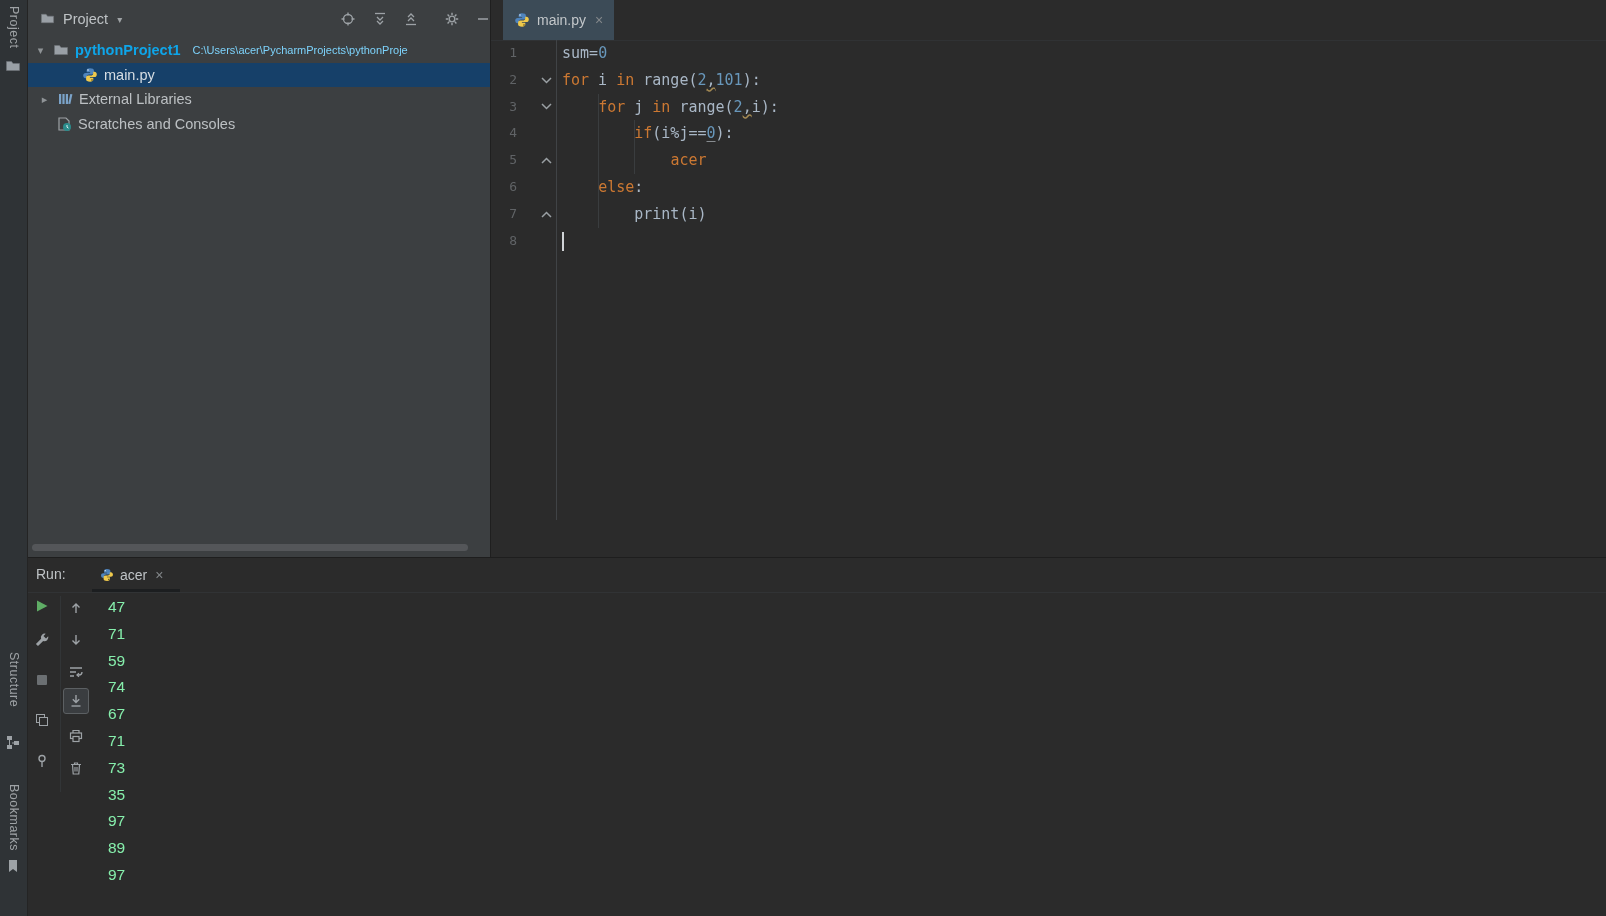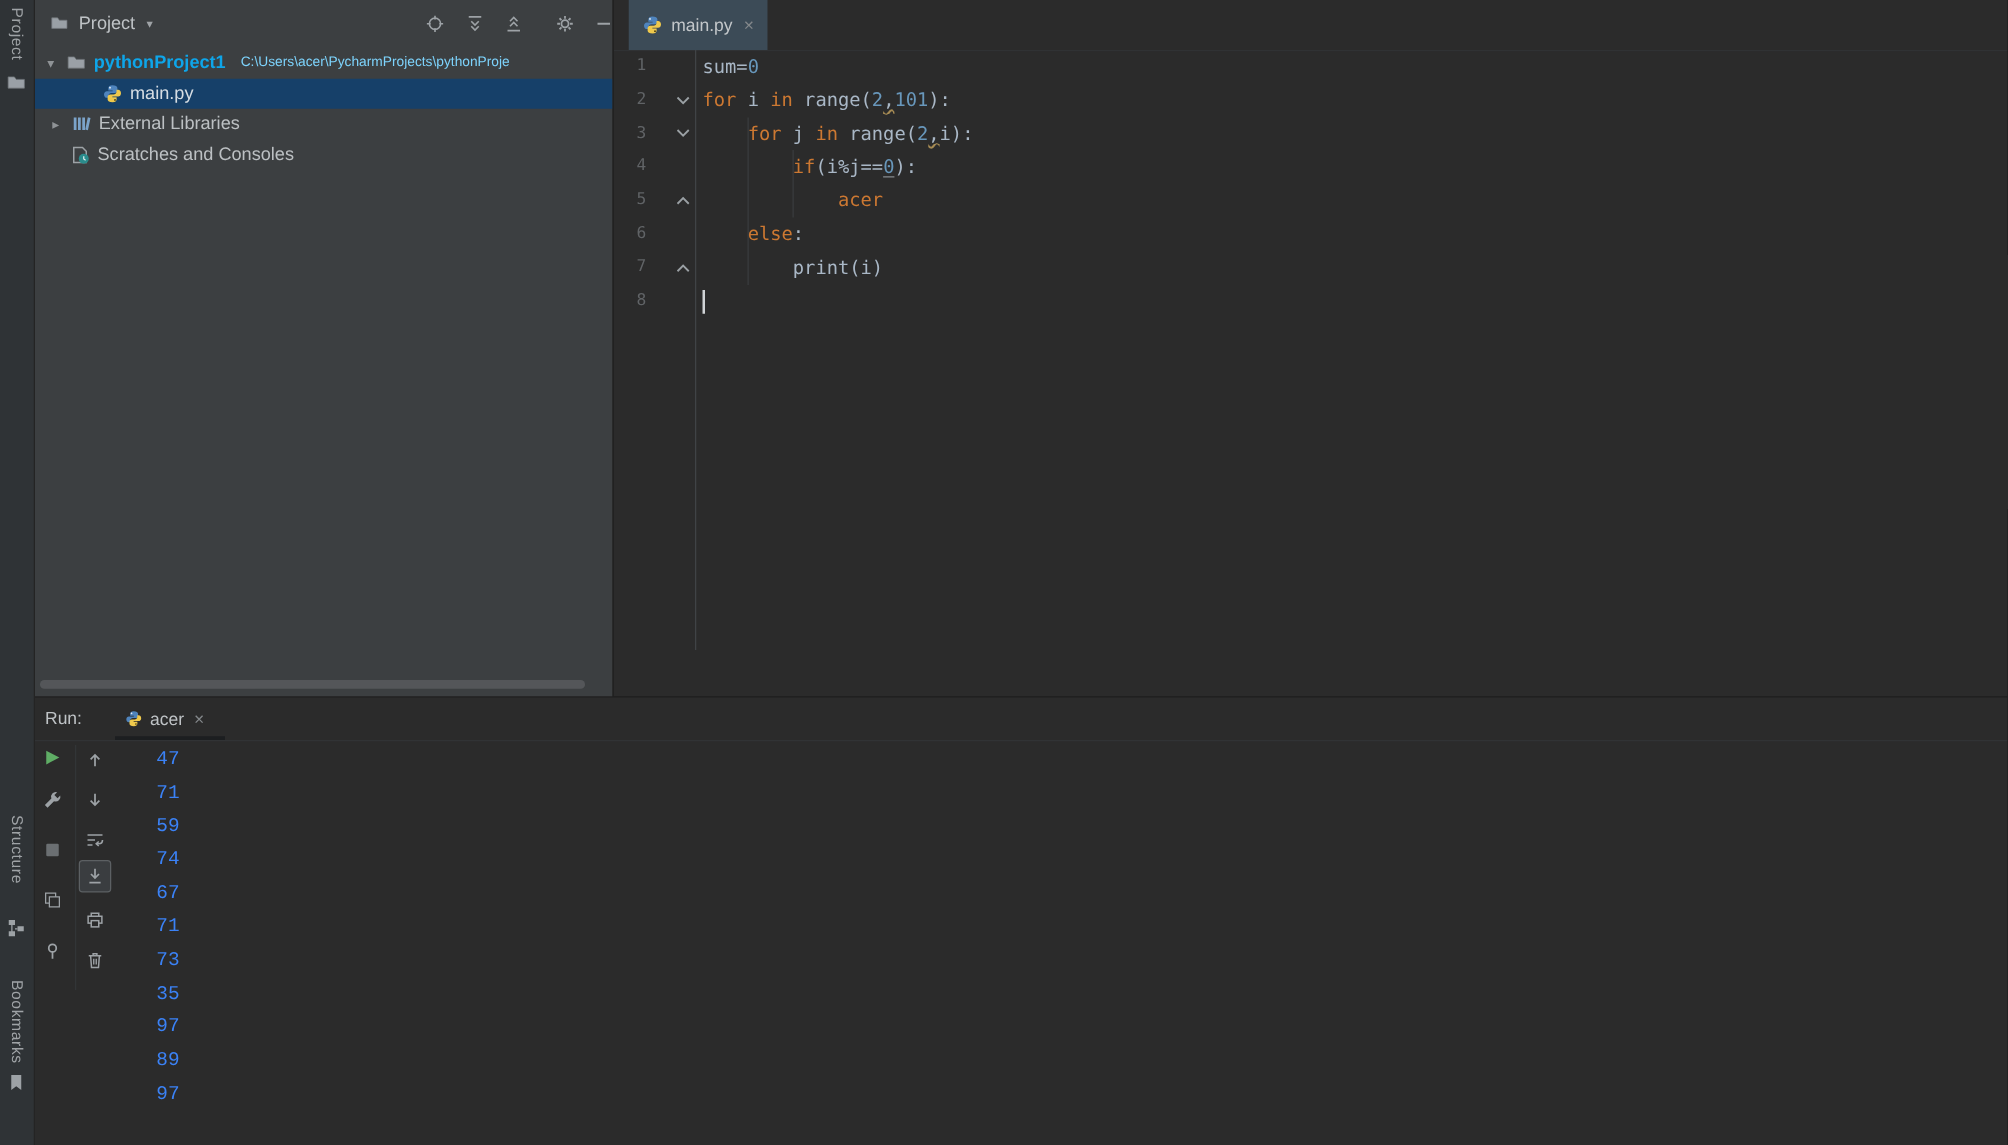--- a/index.html
+++ b/index.html
@@ -59,22 +59,22 @@
        border-top:1px solid #1e1e1e}
   .run-header{position:relative;height:34px;border-bottom:1px solid #313335}
   .run-label{position:absolute;left:8px;top:8px;font-size:14px;color:#bfc3c6}
   .rtab{position:absolute;left:66px;top:0;height:34px;display:flex;align-items:center;gap:6px;
         padding:0 6px;font-size:14px;cursor:pointer}
   .rtab-underline{position:absolute;left:64px;top:31px;width:88px;height:3px;background:#1c1e20}
   .icon-btn{position:absolute;width:24px;height:24px;display:flex;align-items:center;
             justify-content:center;border-radius:3px;cursor:pointer}
   .icon-btn.selected{background:#3a3d40;border:1px solid #5c6063}
   .tb-sep{position:absolute;left:32px;top:38px;width:1px;height:196px;background:#323537}
-  .console{position:absolute;left:97px;top:36px;font-family:Liberation Mono, monospace;
-           font-size:15.5px;color:#3b82f6}
+  .console{position:absolute;left:80px;top:36px;font-family:Liberation Sans, sans-serif;
+           font-size:15.5px;color:#86efac}
   .console-line{height:26.8px;line-height:26.8px}
   .py-icon svg{width:16px;height:16px}
   .py-icon.small svg{width:14px;height:14px}
 </style>
 </head>
 <body>
 
 <div class="app">
 
   <div class="stripe">

